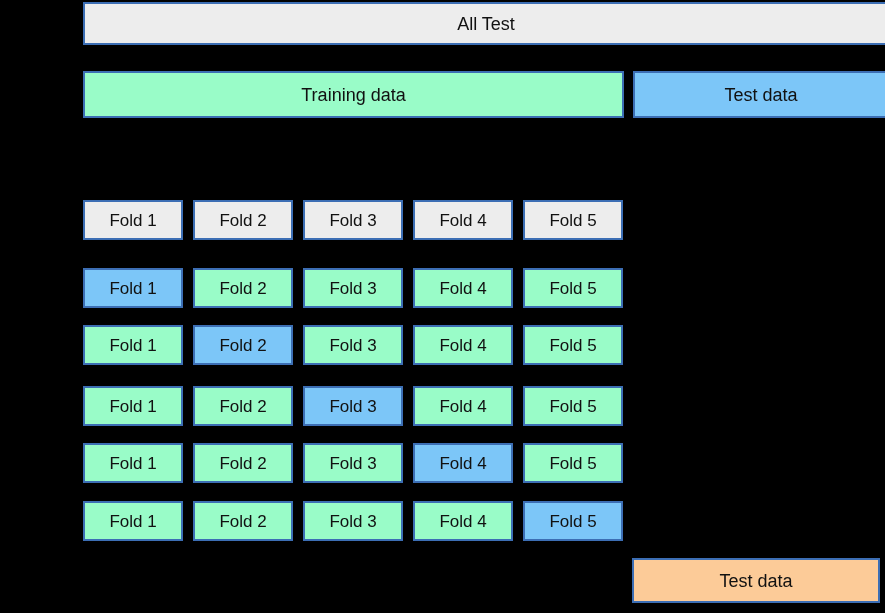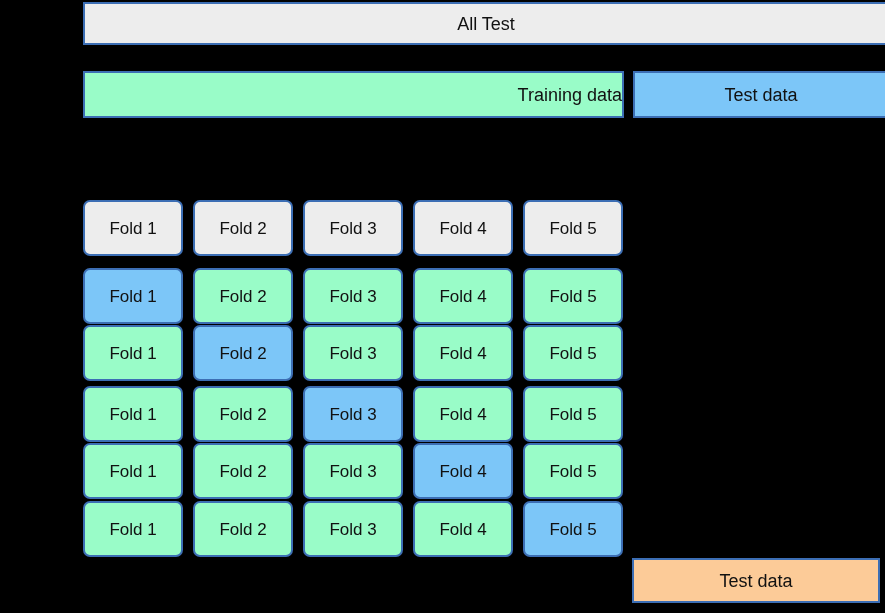--- a/index.html
+++ b/index.html
@@ -21,37 +21,36 @@
     box-sizing: border-box;
     border: 2px solid var(--box-border, #3c6eb4);
     display: flex;
     align-items: center;
     justify-content: center;
     line-height: 1;
   }
   .bar { font-size: 18px; }
 
   .all-data   { left: 83px;  top: 2px;   width: 806px; height: 43px; background: var(--all-data-fill); }
-  .training   { left: 83px;  top: 71px;  width: 541px; height: 47px; background: var(--train-fill); justify-content: flex-end; }
+  .training   { left: 83px;  top: 71px;  width: 541px; height: 47px; background: var(--train-fill); }
   .test-top   { left: 633px; top: 71px;  width: 256px; height: 47px; background: var(--test-fill); }
   .final-test { left: 632px; top: 558px; width: 248px; height: 45px; background: var(--final-test-fill); }
 
   .fold-row {
     position: absolute;
     left: 83px;
     display: flex;
     gap: 10px;
   }
   .cell {
     position: relative;
     width: 100px;
-    height: 56px;
+    height: 40px;
     font-size: 17px;
     background: var(--train-fill);
-    border-radius: 7px;
   }
   .cell.gray { background: var(--all-data-fill); }
   .cell.test { background: var(--test-fill); }
 
   .row-header { top: 200px; }
   .row-s1 { top: 268px; }
   .row-s2 { top: 325px; }
   .row-s3 { top: 386px; }
   .row-s4 { top: 443px; }
   .row-s5 { top: 501px; }

